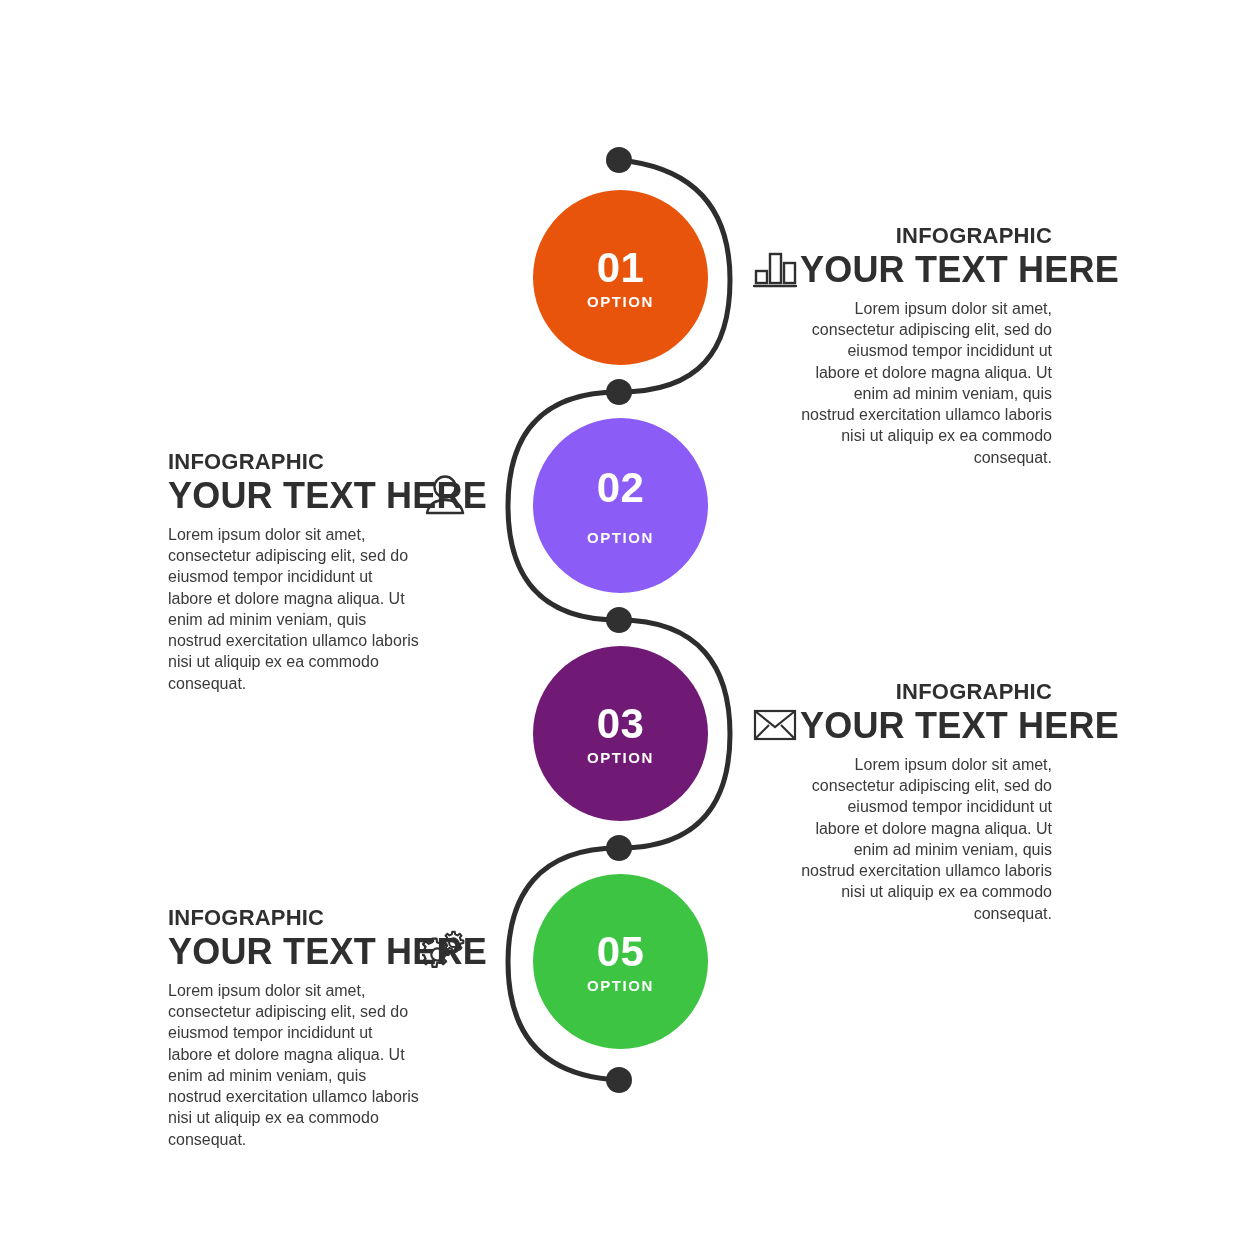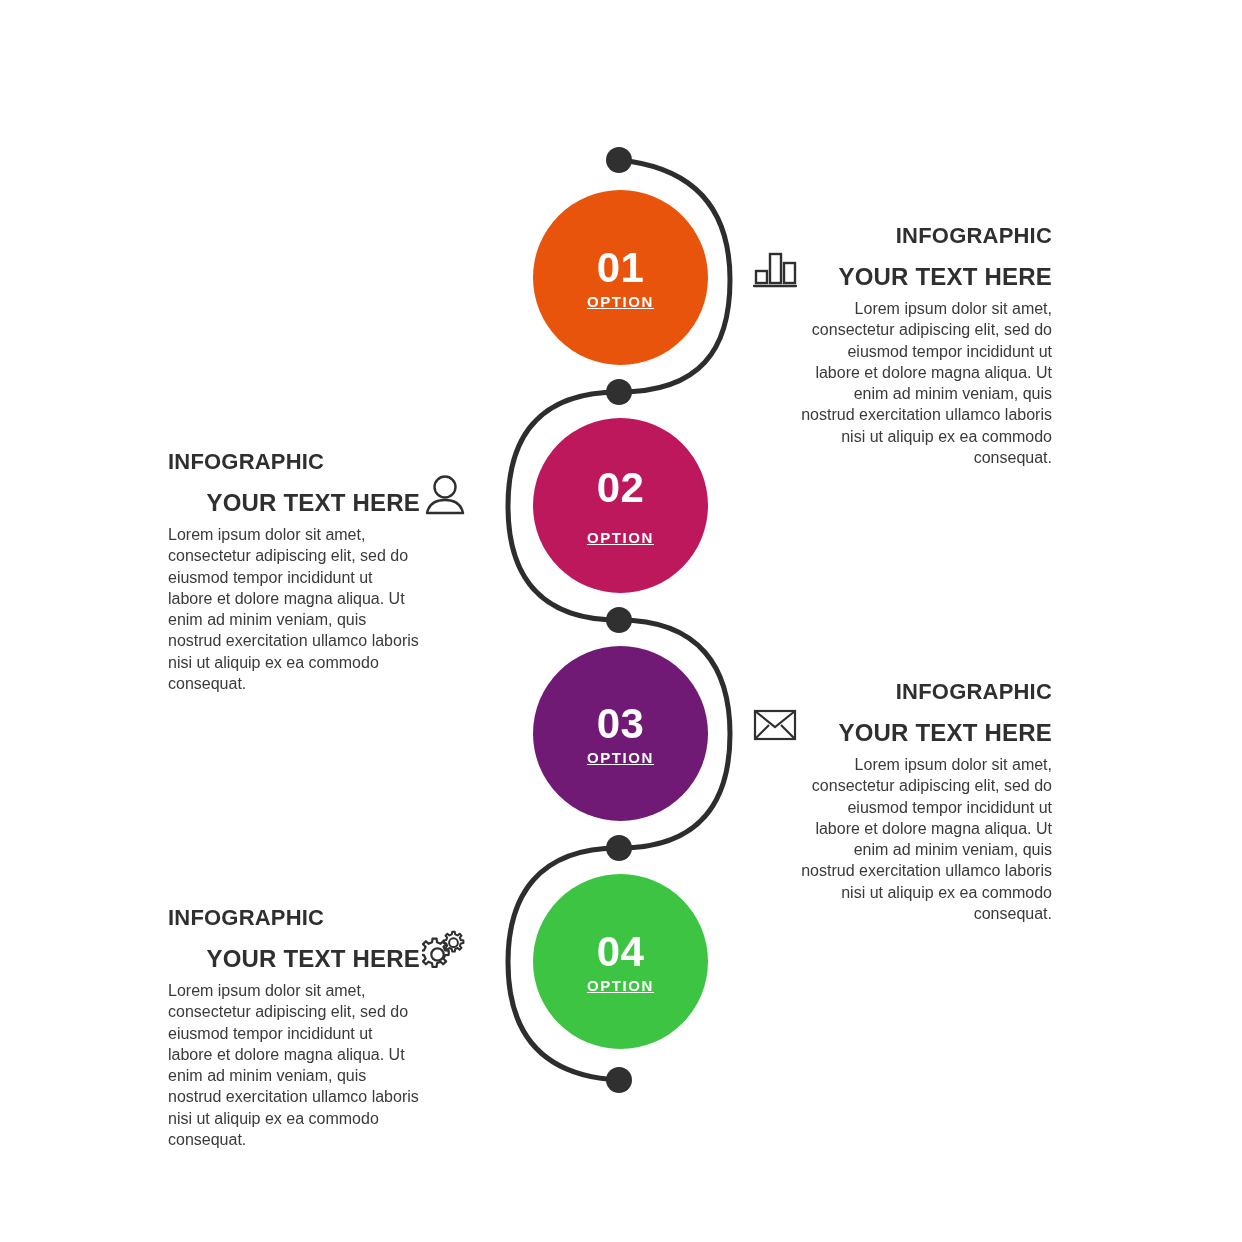--- a/index.html
+++ b/index.html
@@ -50,21 +50,20 @@
     font-weight: bold;
     line-height: 1;
     letter-spacing: 0.5px;
   }
   .step-label {
     font-size: 15px;
     font-weight: bold;
     letter-spacing: 1.6px;
     margin-top: 5px;
     line-height: 1;
-    text-decoration: underline;
   }
 
   
   .text-block {
     position: absolute;
     display: flex;
     align-items: flex-start;
     gap: 2px;
   }
   .text-block.right .copy { text-align: right; }
@@ -76,27 +75,27 @@
 
   .title-sm {
     font-size: 22px;
     font-weight: bold;
     color: #2f2f2f;
     letter-spacing: 0.2px;
     line-height: 1.08;
     white-space: nowrap;
   }
   .title-lg {
-    font-size: 24px;
+    font-size: 36px;
     font-weight: bold;
     color: #2f2f2f;
     letter-spacing: 0.2px;
     line-height: 1.14;
     white-space: nowrap;
-    margin-top: 15px;
+    margin-top: 1px;
     text-align: right;
   }
   .body-copy {
     font-size: 16px;
     color: #3a3a3a;
     line-height: 1.33;
     margin-top: 8px;
   }
 
   .icon-wrap {
@@ -146,21 +145,21 @@
         <line x1="1" y1="37" x2="43" y2="37" stroke="#2f2f2f" stroke-width="2.4" stroke-linecap="round"></line>
       </svg>
     </div>
     <div class="copy">
       <div class="title-sm">INFOGRAPHIC</div>
       <div class="title-lg">YOUR TEXT HERE</div>
       <div class="body-copy">Lorem ipsum dolor sit amet, consectetur adipiscing elit, sed do eiusmod tempor incididunt ut labore et dolore magna aliqua. Ut enim ad minim veniam, quis nostrud exercitation ullamco laboris nisi ut aliquip ex ea commodo consequat.</div>
     </div>
   </div>
 
-  <div class="step-circle" id="circle-2" style="left:533px; top:418px; width:175px; height:175px; background:#be185d;gap:16px;">
+  <div class="step-circle" id="circle-2" style="left:533px; top:418px; width:175px; height:175px; background:#8b5cf6;gap:16px;">
     <div class="step-number">02</div>
     <div class="step-label">OPTION</div>
   </div>
 
   <div class="text-block left" id="text-2" style="left:168px; top:450px;">
     <div class="copy">
       <div class="title-sm">INFOGRAPHIC</div>
       <div class="title-lg">YOUR TEXT HERE</div>
       <div class="body-copy">Lorem ipsum dolor sit amet, consectetur adipiscing elit, sed do eiusmod tempor incididunt ut labore et dolore magna aliqua. Ut enim ad minim veniam, quis nostrud exercitation ullamco laboris nisi ut aliquip ex ea commodo consequat.</div>
     </div>
@@ -187,21 +186,21 @@
       </svg>
     </div>
     <div class="copy">
       <div class="title-sm">INFOGRAPHIC</div>
       <div class="title-lg">YOUR TEXT HERE</div>
       <div class="body-copy">Lorem ipsum dolor sit amet, consectetur adipiscing elit, sed do eiusmod tempor incididunt ut labore et dolore magna aliqua. Ut enim ad minim veniam, quis nostrud exercitation ullamco laboris nisi ut aliquip ex ea commodo consequat.</div>
     </div>
   </div>
 
   <div class="step-circle" id="circle-4" style="left:533px; top:874px; width:175px; height:175px; background:#3cc442;">
-    <div class="step-number">04</div>
+    <div class="step-number">05</div>
     <div class="step-label">OPTION</div>
   </div>
 
   <div class="text-block left" id="text-4" style="left:168px; top:906px;">
     <div class="copy">
       <div class="title-sm">INFOGRAPHIC</div>
       <div class="title-lg">YOUR TEXT HERE</div>
       <div class="body-copy">Lorem ipsum dolor sit amet, consectetur adipiscing elit, sed do eiusmod tempor incididunt ut labore et dolore magna aliqua. Ut enim ad minim veniam, quis nostrud exercitation ullamco laboris nisi ut aliquip ex ea commodo consequat.</div>
     </div>
     <div class="icon-wrap">

